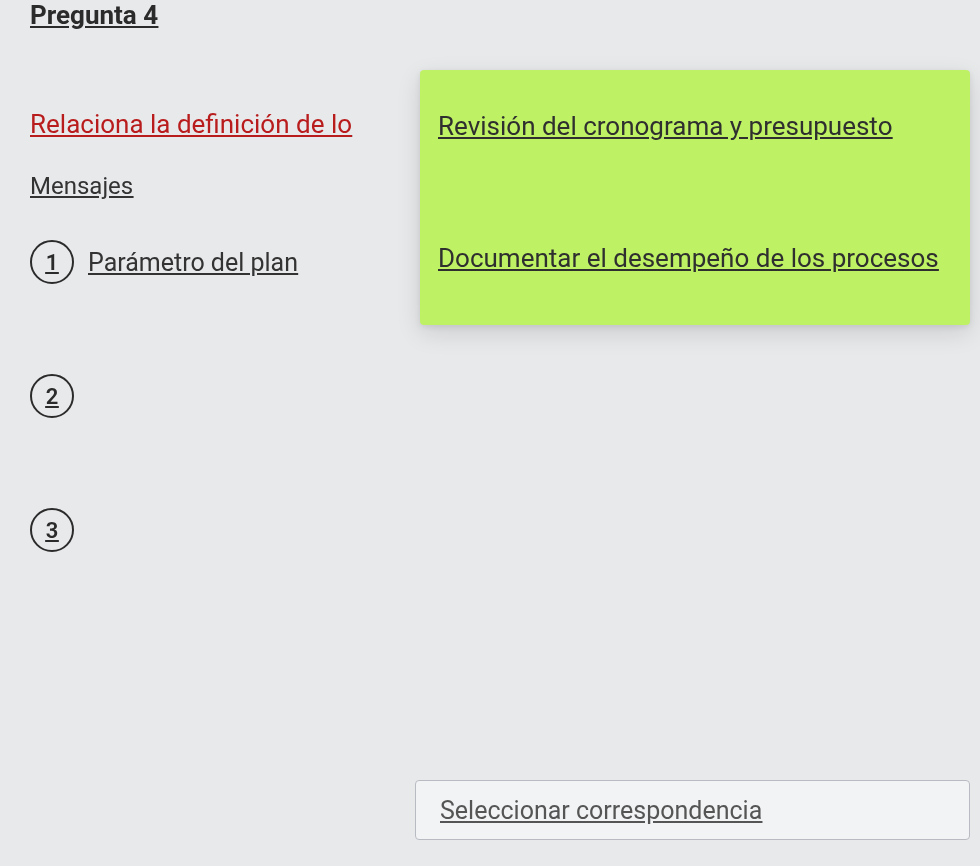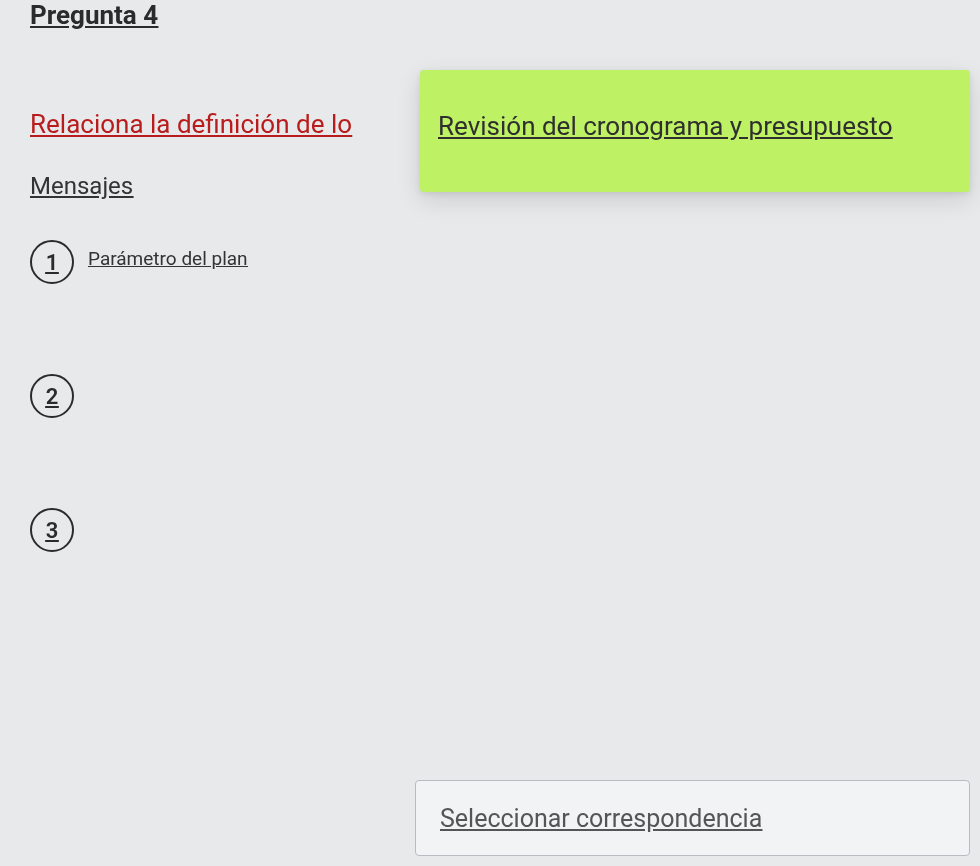--- a/index.html
+++ b/index.html
@@ -68,21 +68,21 @@
       border-radius: 50%;
       display: flex;
       align-items: center;
       justify-content: center;
       font-size: 22px;
       font-weight: 600;
       color: #2b2b2b;
       background: transparent;
     }
     .item-label {
-      font-size: 19px;
+      font-size: 25px;
       color: #333;
       line-height: 1.35;
       padding-top: 6px;
       max-width: 260px;
     }
     .dropdown-panel {
       position: absolute;
       top: 70px;
       left: 420px;
       right: 10px;
@@ -100,21 +100,21 @@
       cursor: pointer;
     }
     .dropdown-option + .dropdown-option {
       margin-top: 60px;
     }
     .select-field {
       position: absolute;
       left: 415px;
       right: 10px;
       top: 780px;
-      height: 76px;
+      height: 60px;
       border: 1px solid #b8bcc2;
       border-radius: 4px;
       background: #f2f3f5;
       display: flex;
       align-items: center;
       padding: 0 24px;
       font-size: 25px;
       color: #555;
       cursor: pointer;
     }
@@ -140,17 +140,18 @@
       <div class="number-circle">2</div>
     </div>
     <div class="item-row">
       <div class="number-circle">3</div>
     </div>
   </div>
 </div>
 
 <div class="dropdown-panel">
   <div class="dropdown-option">Revisión del cronograma y presupuesto</div>
+  <div class="dropdown-option">Documentar el desempeño de los procesos</div>
 </div>
 
 <div class="select-field">
   <span>Seleccionar correspondencia</span>
 </div>
 
 </body></html>

